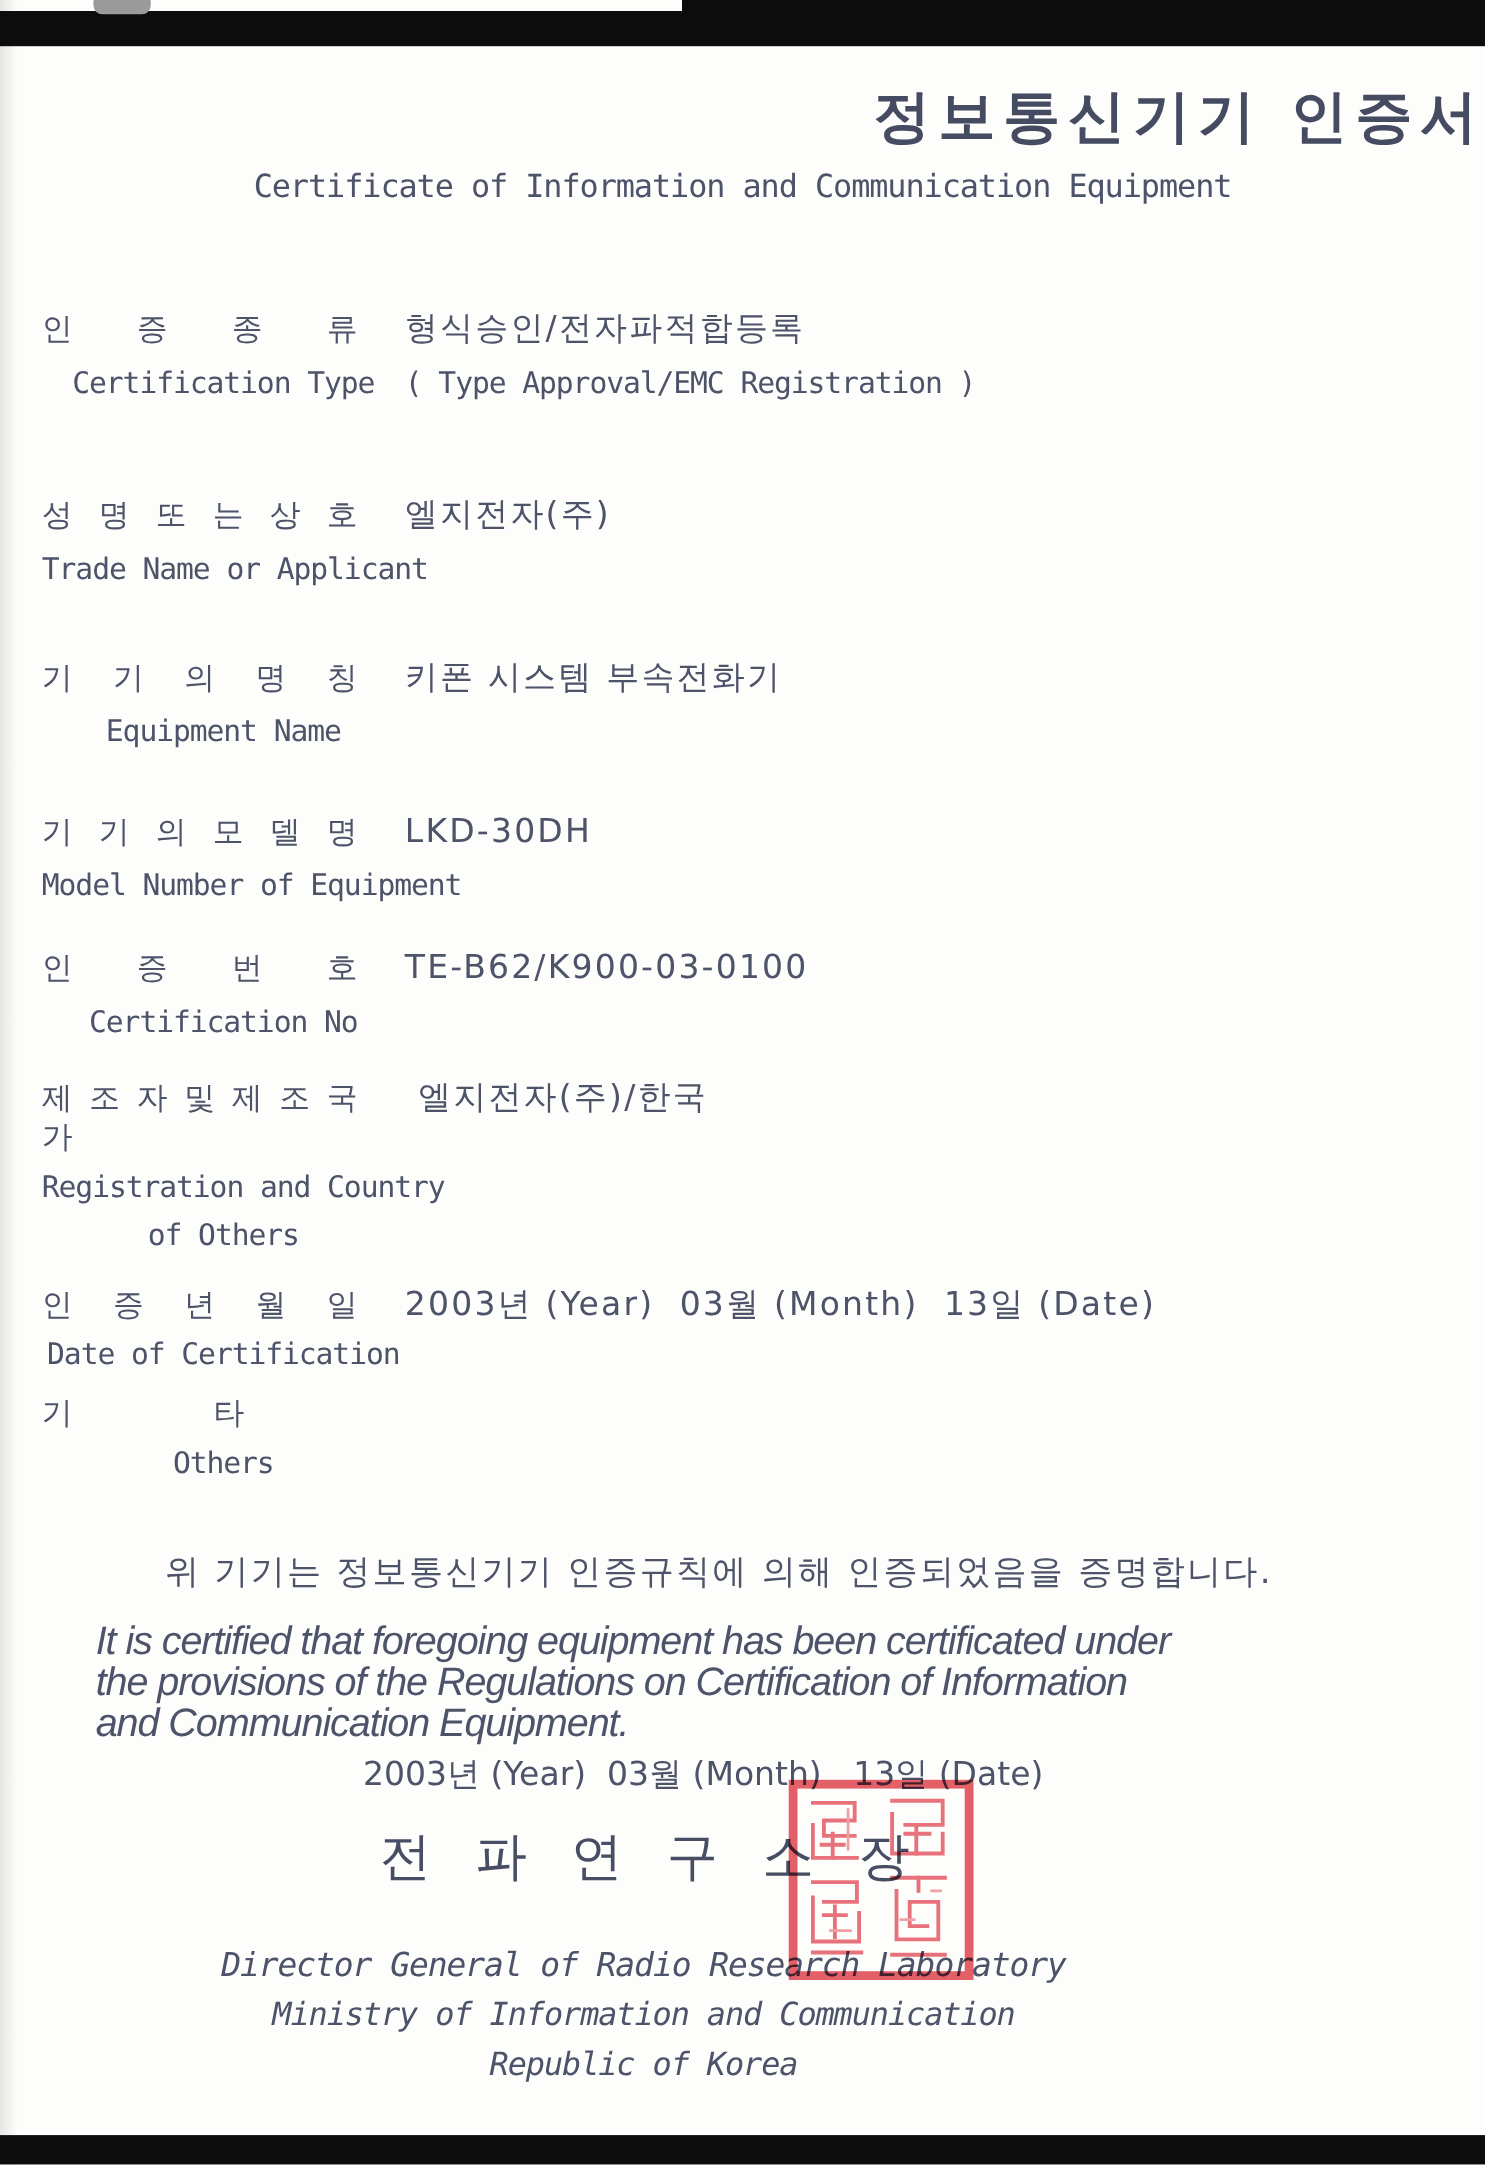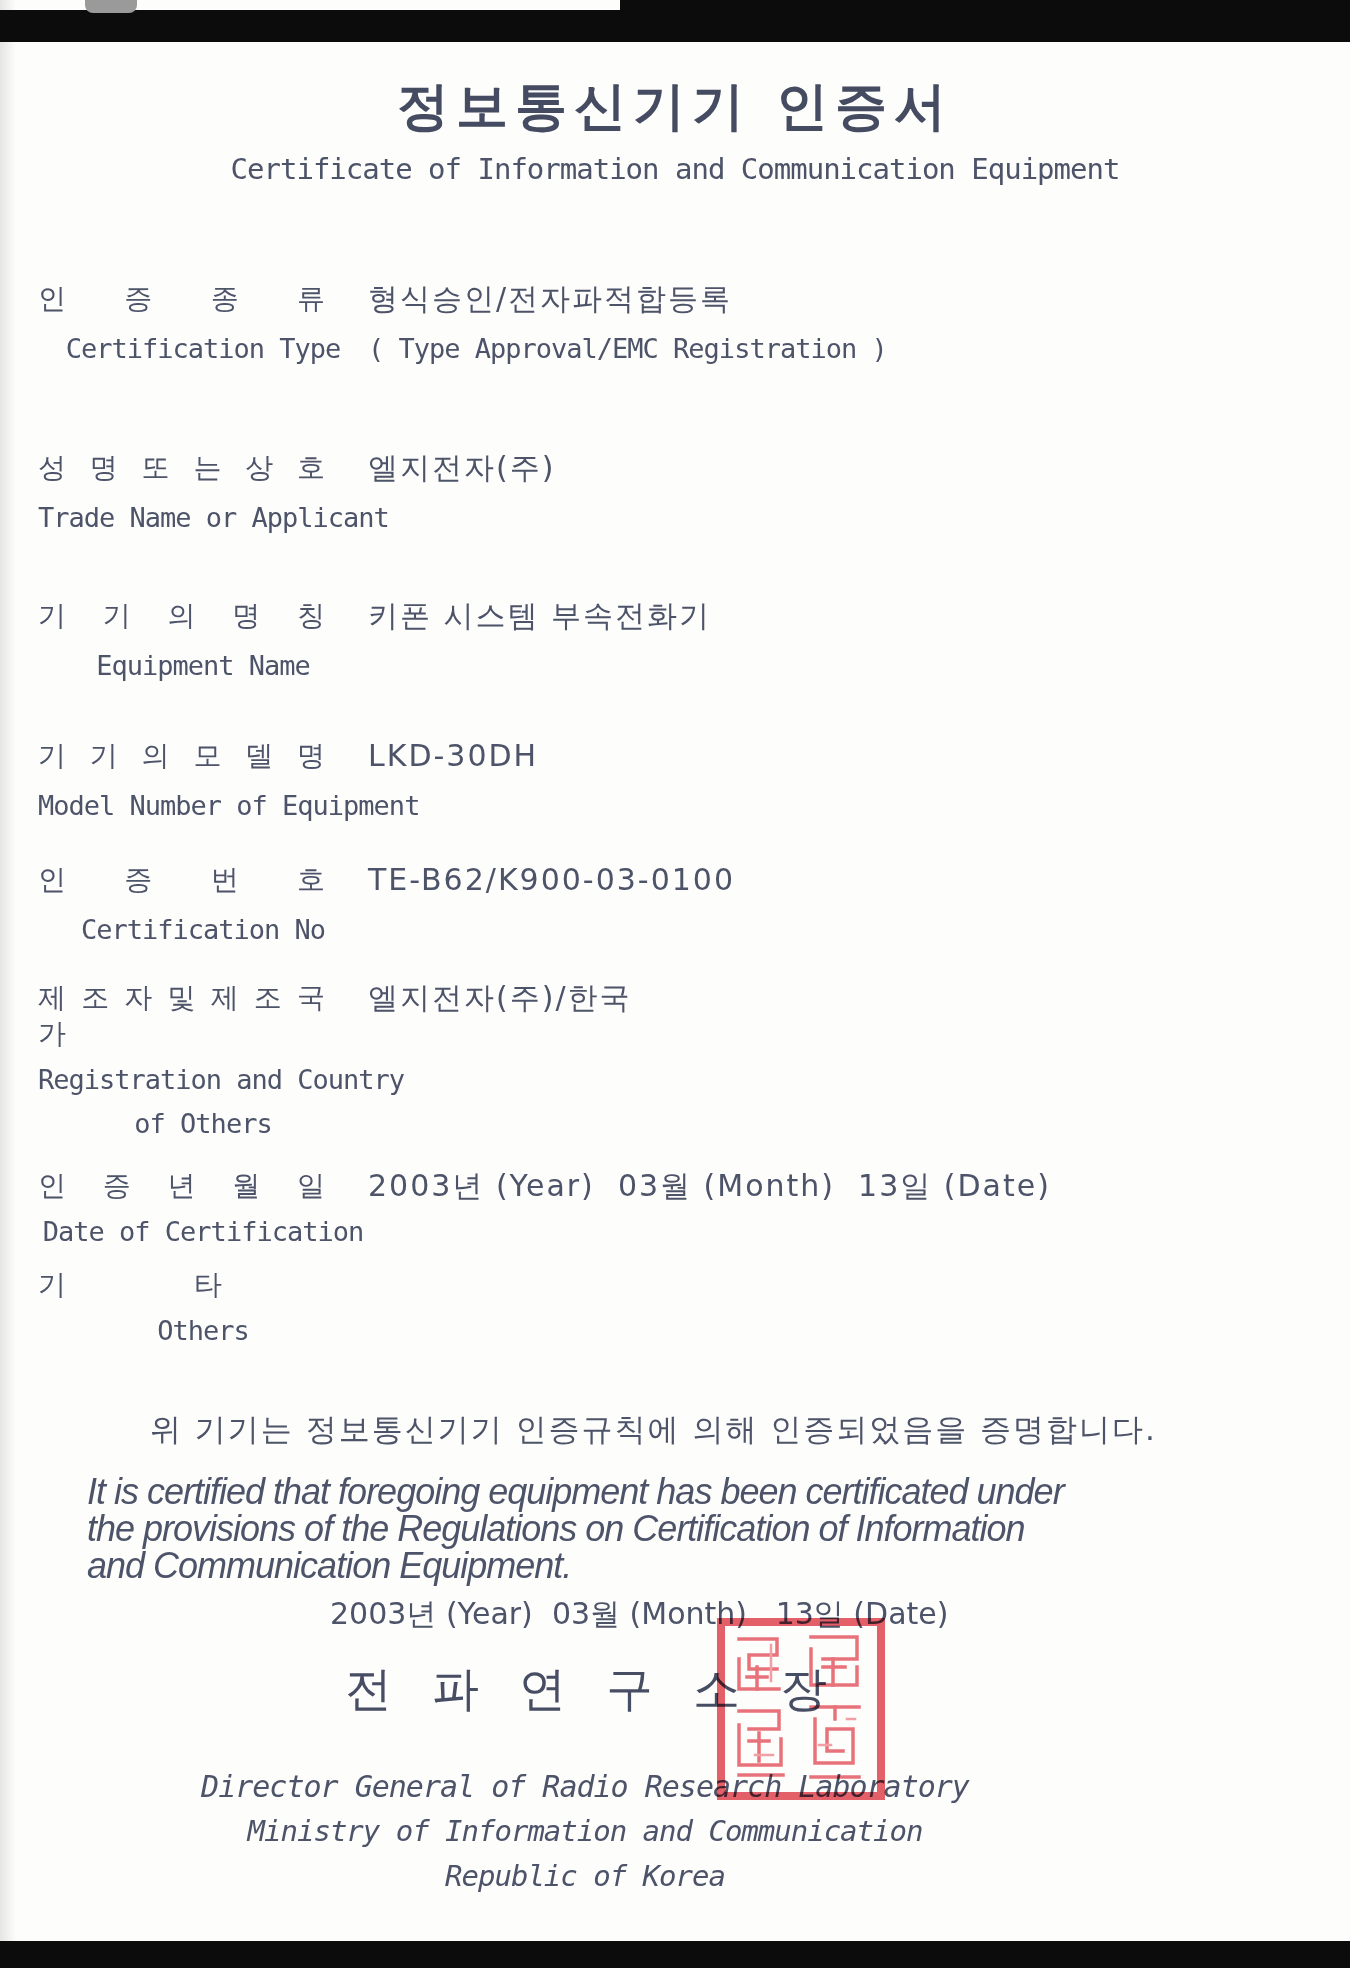--- a/index.html
+++ b/index.html
@@ -20,21 +20,21 @@
   }
   .gray-blob {
     position:absolute; left:85px; top:0; width:52px; height:13px;
     background:#9a9a9a; border-radius:0 0 8px 8px;
   }
   .band-bottom {
     position:absolute; left:0; top:1941px; width:1350px; height:27px; background:#0c0c0c;
   }
 
   .title {
-    margin-top:72px; text-align:center; font-size:52px; font-weight:600;
+    margin-top:72px; text-align:right; font-size:52px; font-weight:600;
     letter-spacing:7px; color:#454b61;
   }
   .subtitle {
     margin-top:10px; text-align:center; font-size:29px; 
     font-family:"DejaVu Sans Mono", monospace; letter-spacing:-1px; color:#4d5369;
   }
 
   .rows { margin-left:38px; }
   .row { display:flex; align-items:flex-start; }
   .lcol { width:330px; flex:0 0 330px; }
@@ -48,21 +48,21 @@
     font-family:"DejaVu Sans Mono", monospace; letter-spacing:-1px; white-space:nowrap;
   }
   .elabel.tight { margin-top:12px; }
   .vcol { flex:1; }
   .kvalue { font-size:30px; line-height:36px; letter-spacing:2px; white-space:pre-wrap; }
   .evalue {
     margin-top:16px; font-size:27px; line-height:32px; white-space:pre-wrap;
     font-family:"DejaVu Sans Mono", monospace; letter-spacing:-1px;
   }
   .r1 { margin-top:95px; } .r2 { margin-top:85px; } .r3 { margin-top:64px; }
-  .r4 { margin-top:56px; } .r5 { margin-top:40px; } .r6 { margin-top:34px; }
+  .r4 { margin-top:56px; } .r5 { margin-top:40px; } .r6 { margin-top:34px;gap:12px; }
   .r7 { margin-top:28px; } .r8 { margin-top:19px; }
 
   .statement-ko {
     margin-top:62px; margin-left:150px; font-size:31px; line-height:40px; letter-spacing:2px;
   }
   .statement-en {
     margin-top:24px; margin-left:87px; font-size:36px; line-height:37px;
     font-style:italic; font-family:Liberation Sans, sans-serif; letter-spacing:-1px;
   }
   .issue-date {

